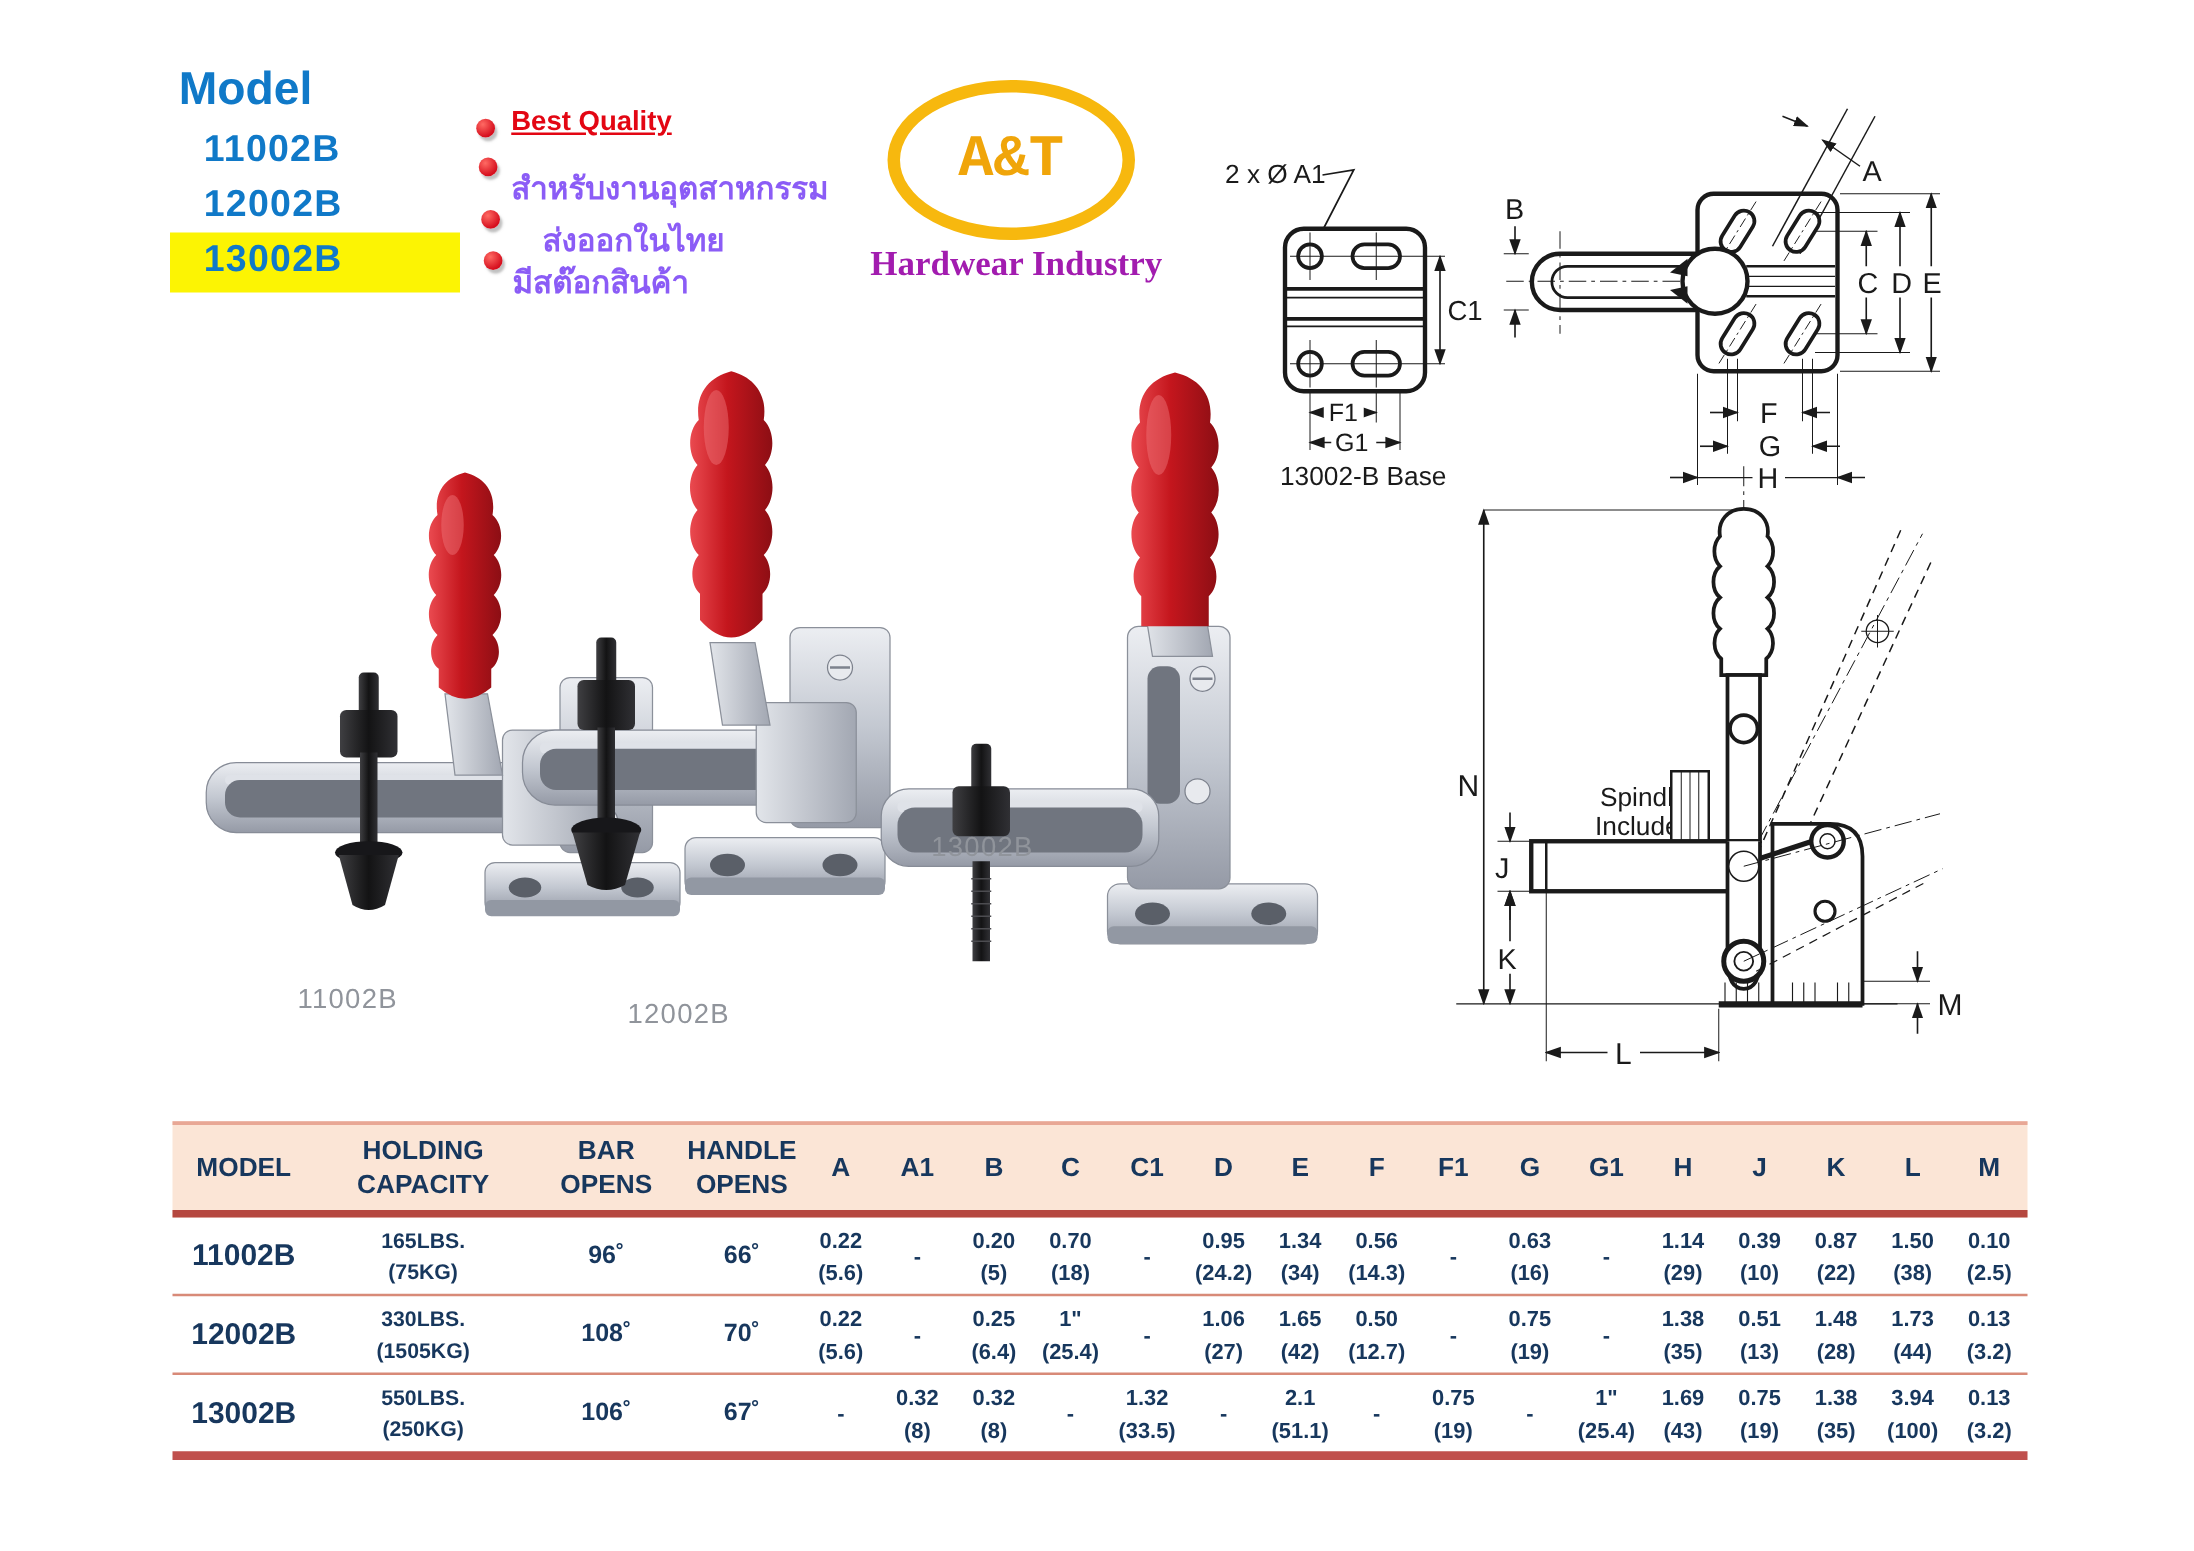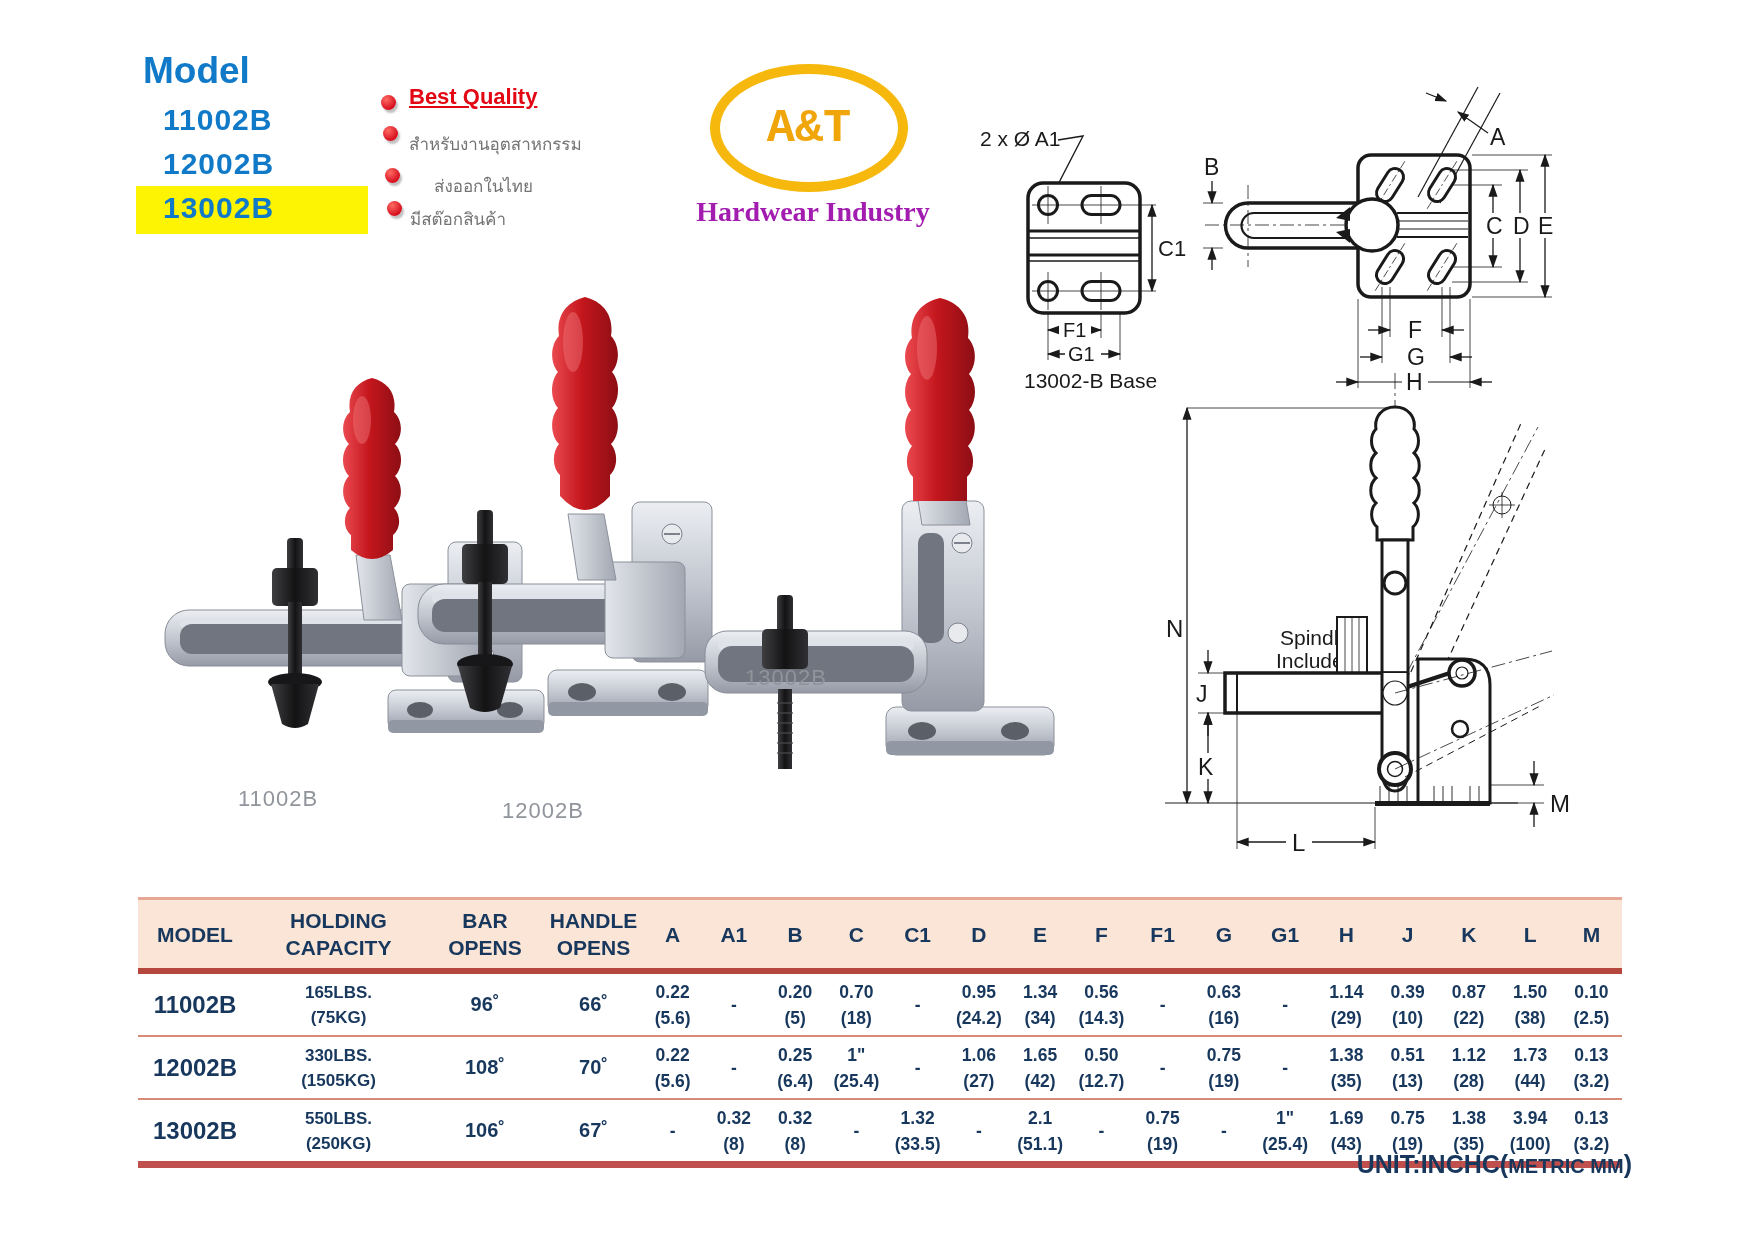--- a/index.html
+++ b/index.html
@@ -10,21 +10,21 @@
   
   .model-title{left:143px;top:50px;font-size:37px;font-weight:bold;color:#1079c8}
   .model-item{left:163px;font-size:30px;font-weight:bold;color:#1079c8;letter-spacing:1px}
   .hl-box{left:136px;top:186px;width:232px;height:48px;background:#fcf403}
 
   
   .f-dot{width:15px;height:15px;border-radius:50%;
          background:radial-gradient(circle at 35% 30%,#ff6a63,#d60f1e 70%);
          box-shadow:2px 3px 2px rgba(140,140,140,.55)}
   .f-red{font-size:22px;font-weight:bold;color:#e30613;text-decoration:underline}
-  .f-teal{font-size:17px;font-weight:normal;color:#737373}
+  .f-teal{font-size:25px;font-weight:bold;color:#8b5cf6}
 
   
   .logo-ellipse{left:710px;top:64px;width:178px;height:108px;border:10px solid #f7b80e;
                 border-radius:50%;display:flex;align-items:center;justify-content:center}
   .logo-txt{font-family:Liberation Mono, monospace;font-size:47px;font-weight:bold;color:#f0a50a}
   .logo-sub{left:688px;top:196px;width:250px;text-align:center;
             font-family:"Liberation Serif",serif;font-size:28px;font-weight:bold;color:#a21caf}
 
   
   svg text{font-family:"Liberation Sans",sans-serif;fill:#1a1a1a}
@@ -577,21 +577,21 @@
           </div>
           <div class="cell c-dim">
             <div class="cl">1.38</div>
             <div class="cl">(35)</div>
           </div>
           <div class="cell c-dim">
             <div class="cl">0.51</div>
             <div class="cl">(13)</div>
           </div>
           <div class="cell c-dim">
-            <div class="cl">1.12</div>
+            <div class="cl">1.48</div>
             <div class="cl">(28)</div>
           </div>
           <div class="cell c-dim">
             <div class="cl">1.73</div>
             <div class="cl">(44)</div>
           </div>
           <div class="cell c-dim">
             <div class="cl">0.13</div>
             <div class="cl">(3.2)</div>
           </div>
@@ -666,17 +666,14 @@
             <div class="cl">(100)</div>
           </div>
           <div class="cell c-dim">
             <div class="cl">0.13</div>
             <div class="cl">(3.2)</div>
           </div>
         </div>
       </div>
   </div>
 
-  <div class="abs unit-note">
-    <span>UNIT:INCHC(</span><span class="small">METRIC MM</span><span>)</span>
-  </div>
 
 </div>
 
 </body></html>

